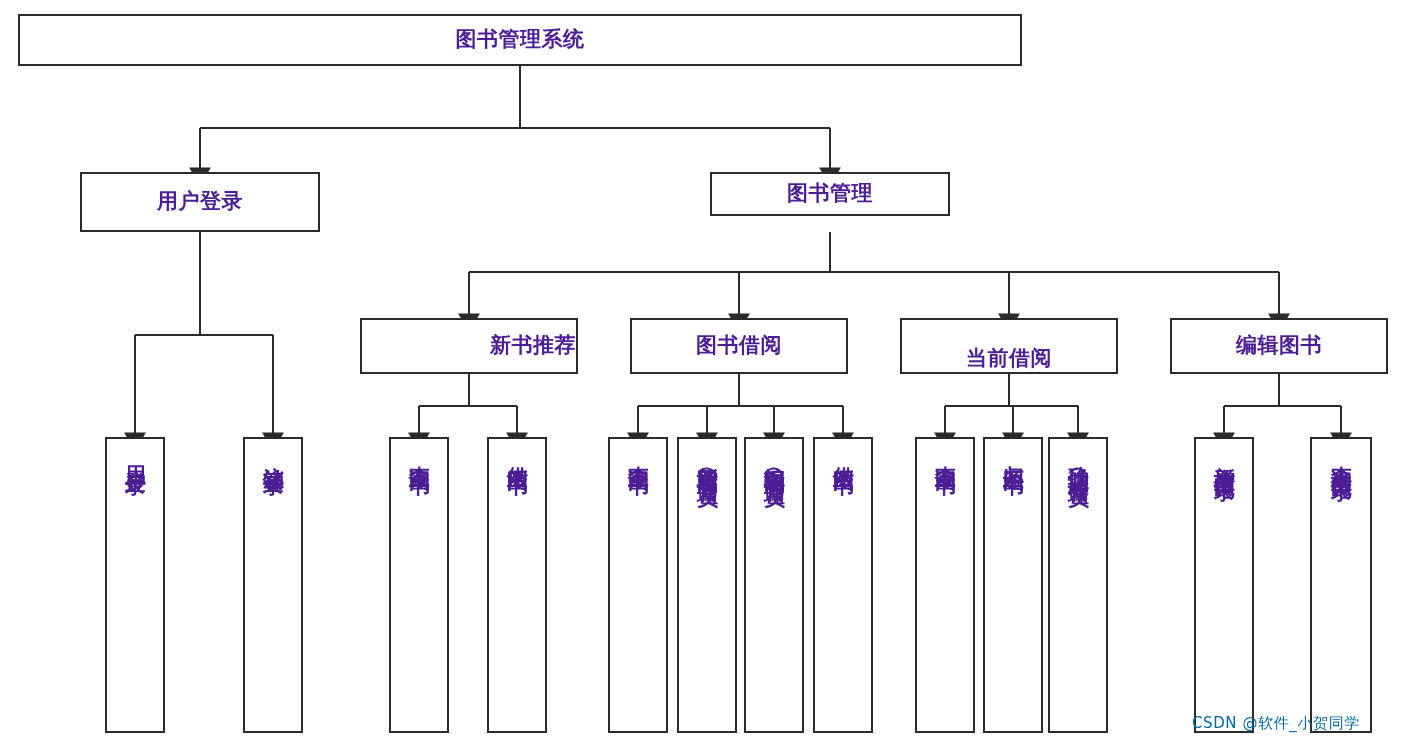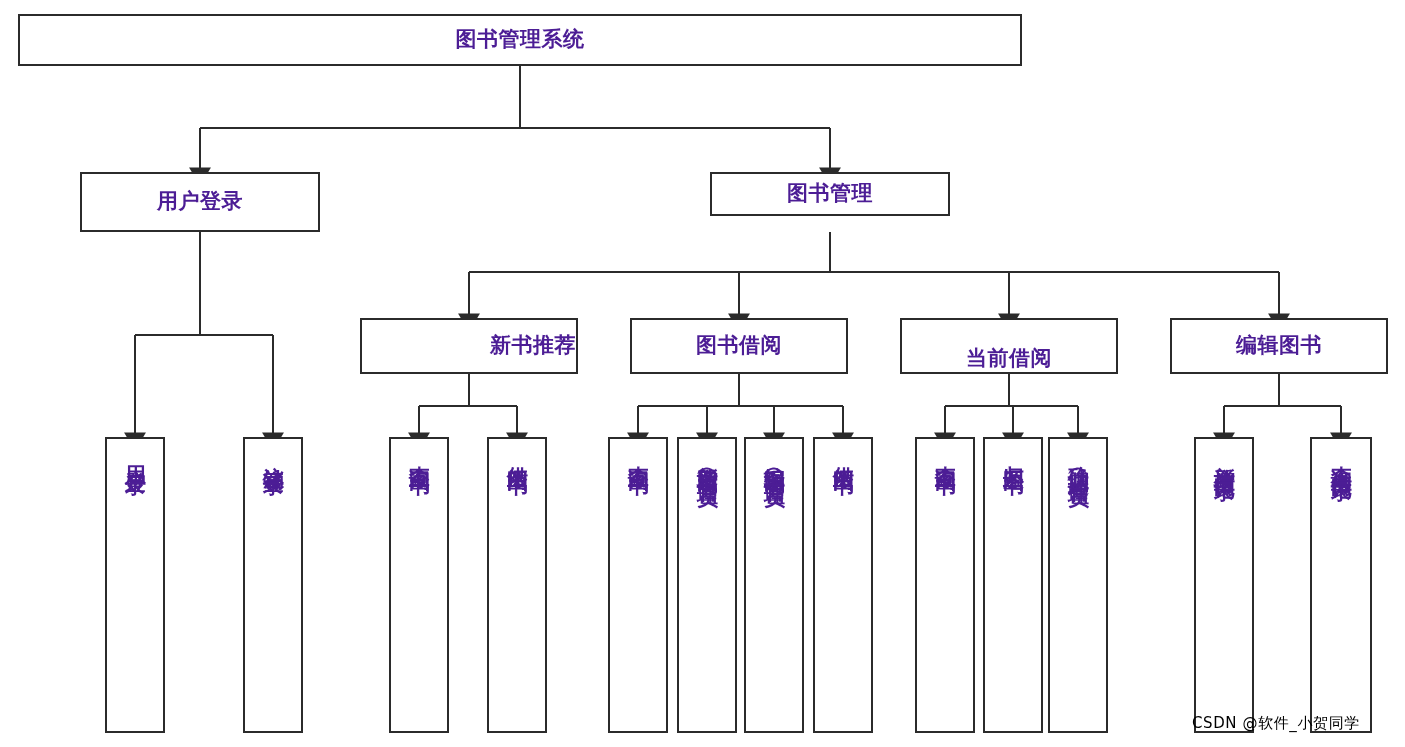--- a/index.html
+++ b/index.html
@@ -56,21 +56,21 @@
     writing-mode: vertical-rl;
     text-orientation: upright;
     font-size: 21px;
     letter-spacing: 3px;
     line-height: 1;
     white-space: nowrap;
   }
   .watermark {
     position: absolute;
     font-size: 15px;
-    color: #000000;
+    color: #0369a1;
     letter-spacing: 0.6px;
     white-space: nowrap;
     font-family: "DejaVu Sans", "Liberation Sans", sans-serif;
   }
 </style>
 </head>
 <body>
 
 <div id="canvas">
 

